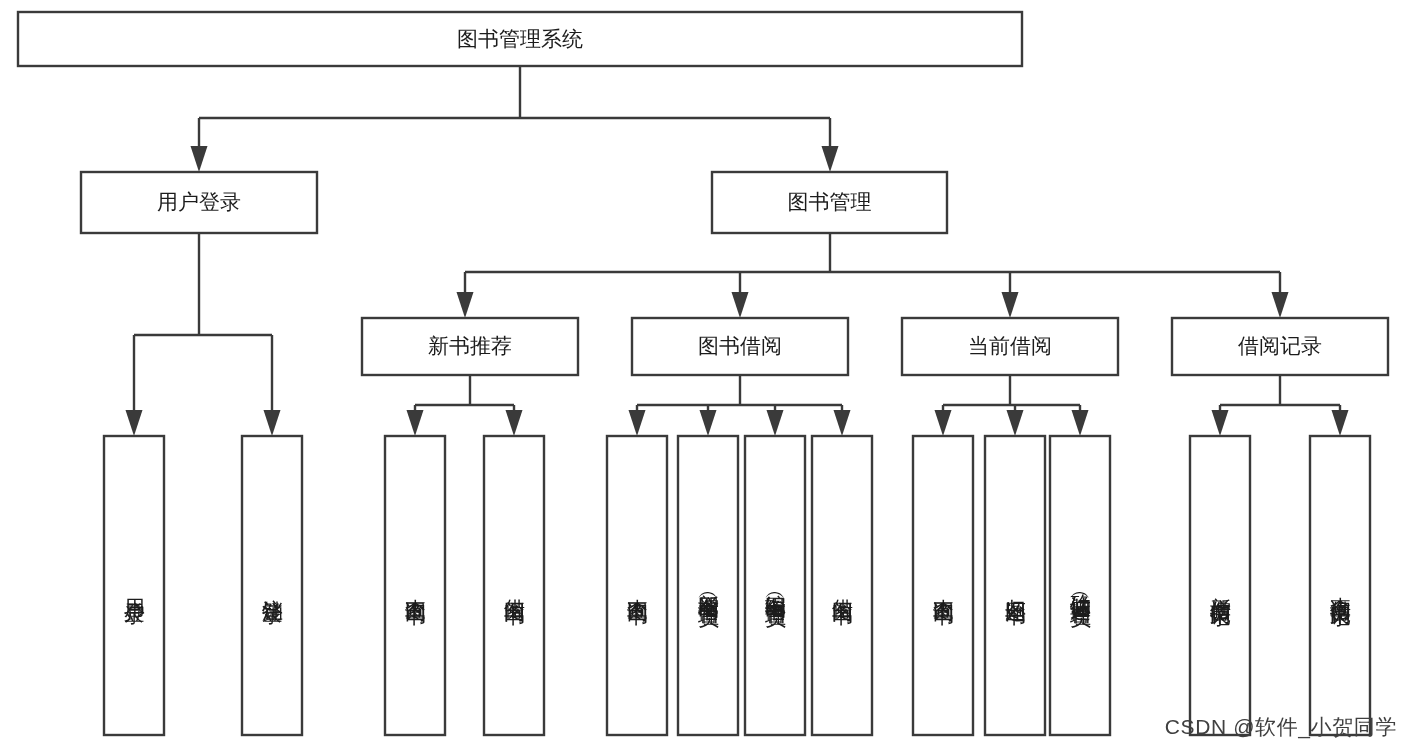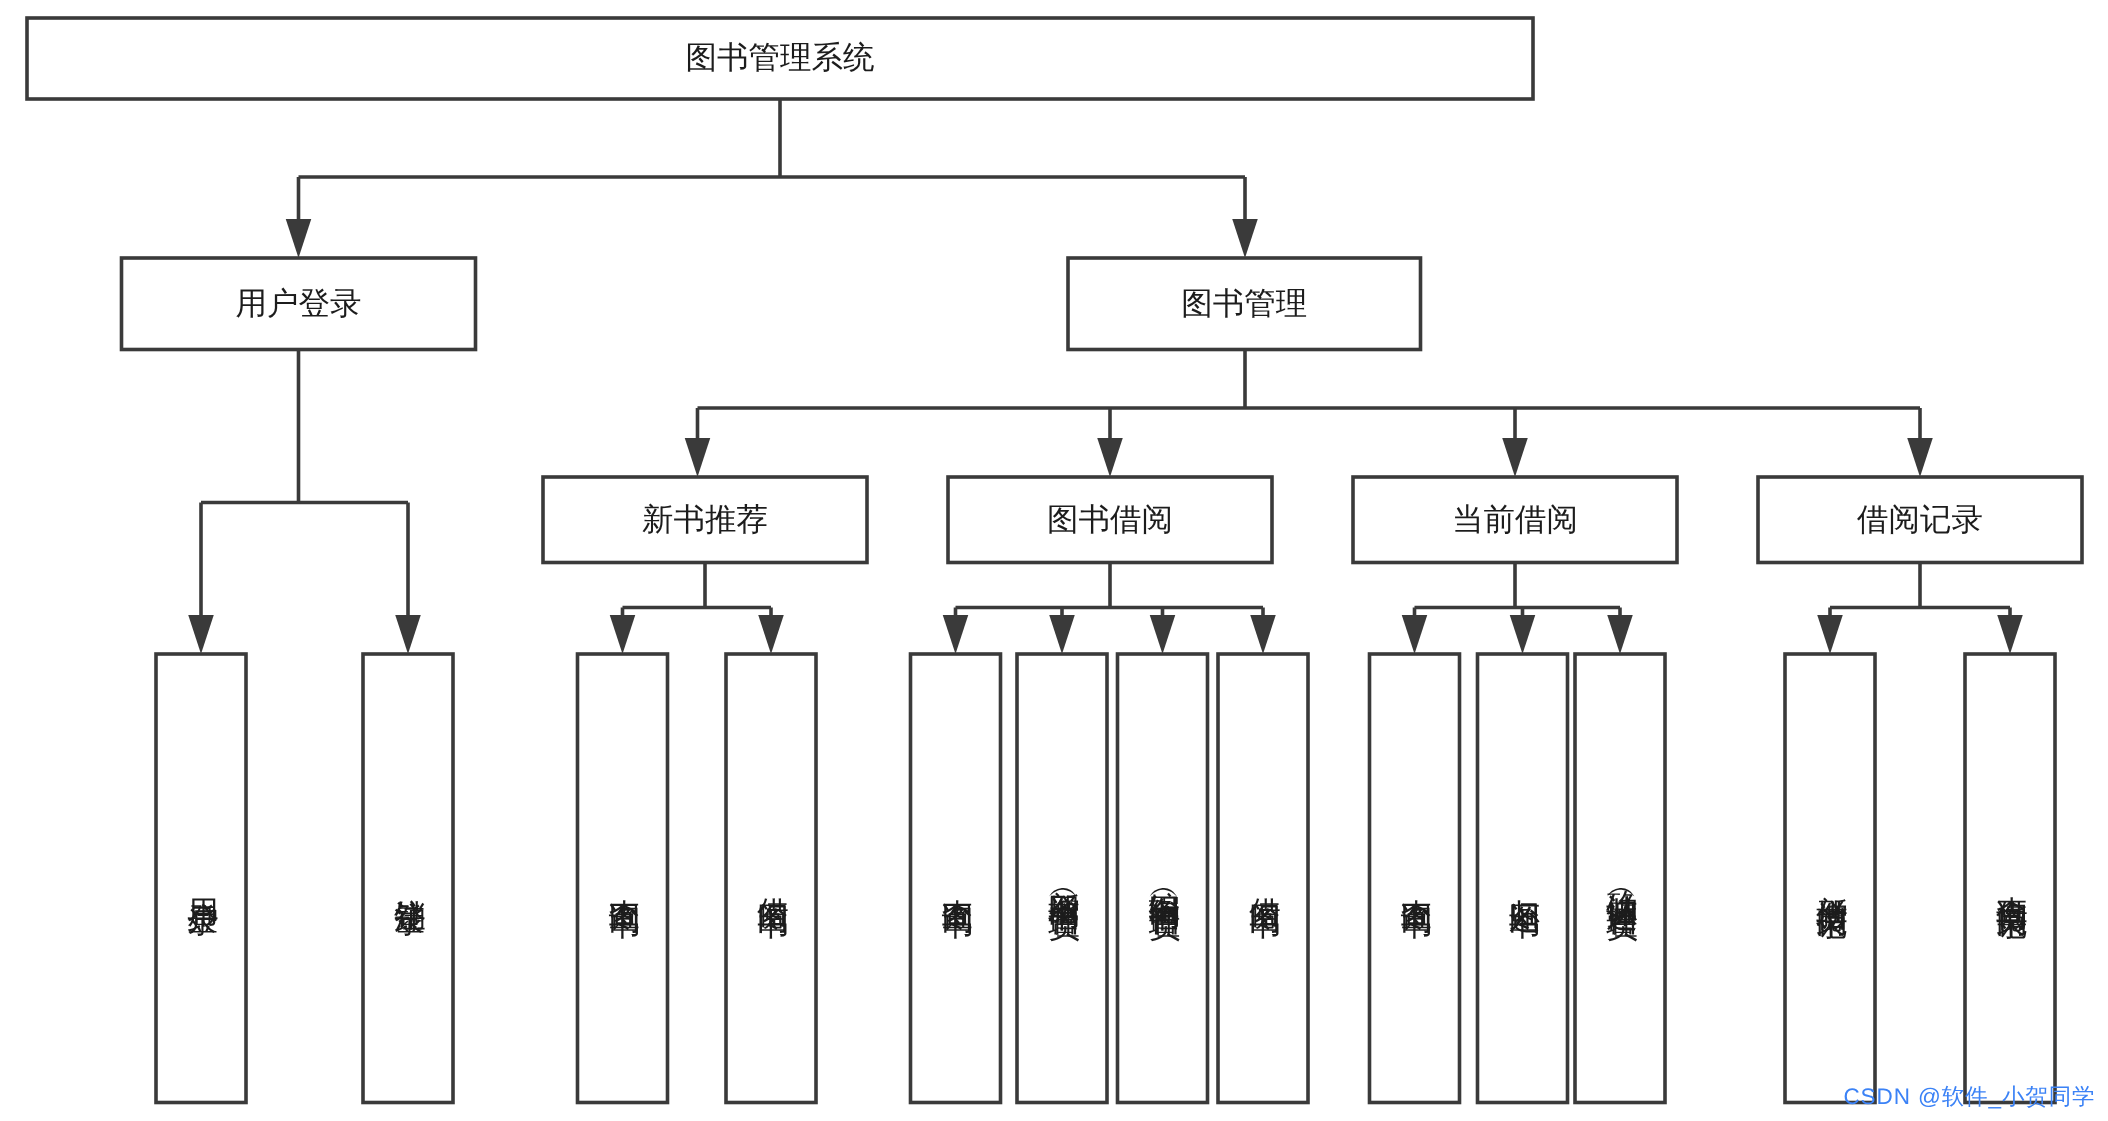--- a/index.html
+++ b/index.html
@@ -67,22 +67,22 @@
     letter-spacing: 2px;
     color: #1c1c1c;
     white-space: nowrap;
     text-align: center;
   }
   .watermark {
     position: absolute;
     right: 8px;
     bottom: 6px;
     font-family: "Liberation Sans", "DejaVu Sans", sans-serif;
-    font-size: 15px;
-    color: #3b82f6;
+    font-size: 21px;
+    color: #404040;
     letter-spacing: 0.6px;
     user-select: none;
     pointer-events: none;
   }
 </style>
 </head>
 <body>
 
 <div id="diagram-root">
   <svg class="diagram-canvas" id="diagram-svg" viewBox="0 0 1405 747" xmlns="http://www.w3.org/2000/svg">

